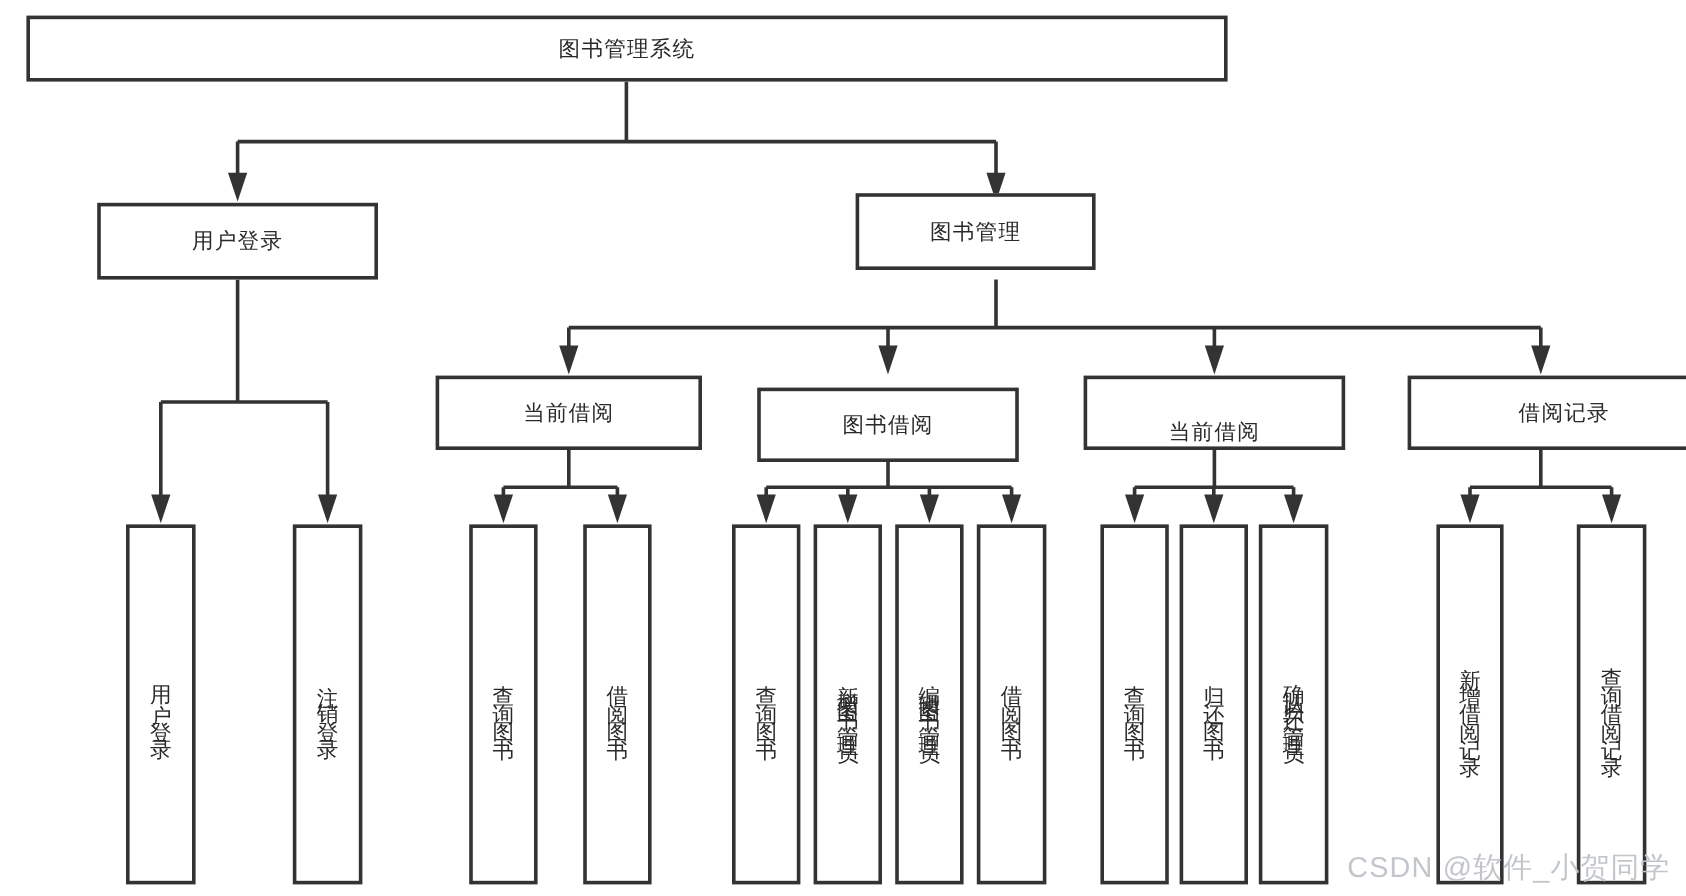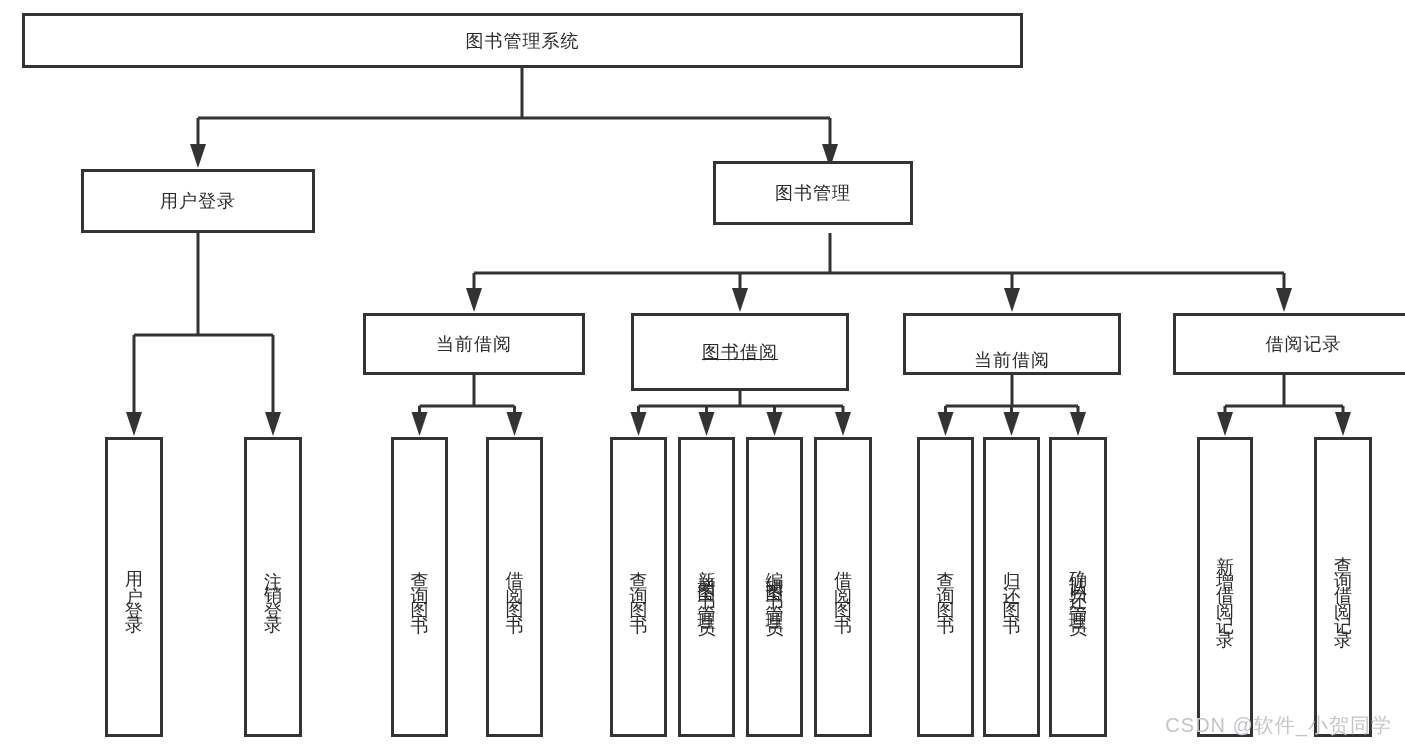--- a/index.html
+++ b/index.html
@@ -48,21 +48,21 @@
     font-size: 18px;
     letter-spacing: 15px;
     color: #2a2a2a;
     white-space: nowrap;
   }
   .leaf .vtext.tight { letter-spacing: 7px; }
   .watermark {
     position: absolute;
     right: 13px;
     bottom: 8px;
-    font-size: 20px;
+    font-size: 24px;
     color: #c2c6ca;
     letter-spacing: 1px;
     z-index: 3;
     white-space: nowrap;
   }
 </style>
 </head>
 <body>
 
 <div class="canvas">
@@ -97,21 +97,21 @@
   <div class="box" style="left:81px; top:169px; width:234px; height:64px;">
     <span>用户登录</span>
   </div>
   <div class="box" style="left:713px; top:161px; width:200px; height:64px;">
     <span>图书管理</span>
   </div>
 
   <div class="box" style="left:363px; top:313px; width:222px; height:62px;">
     <span>当前借阅</span>
   </div>
-  <div class="box" style="left:631px; top:313px; width:218px; height:78px;text-decoration:underline;">
+  <div class="box" style="left:631px; top:323px; width:218px; height:62px;">
     <span>图书借阅</span>
   </div>
   <div class="box" style="left:903px; top:313px; width:218px; height:62px;align-items:flex-end;">
     <span>当前借阅</span>
   </div>
   <div class="box" style="left:1173px; top:313px; width:261px; height:62px;">
     <span>借阅记录</span>
   </div>
 
   <div class="leaf" style="left:105px; width:58px;">

